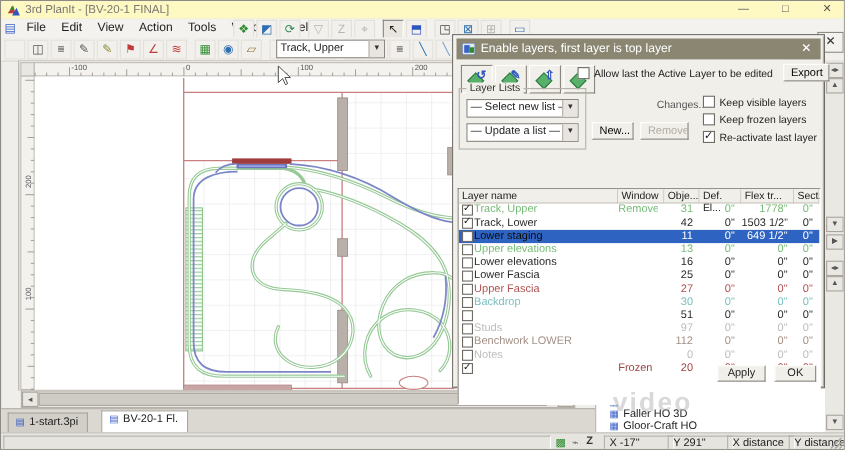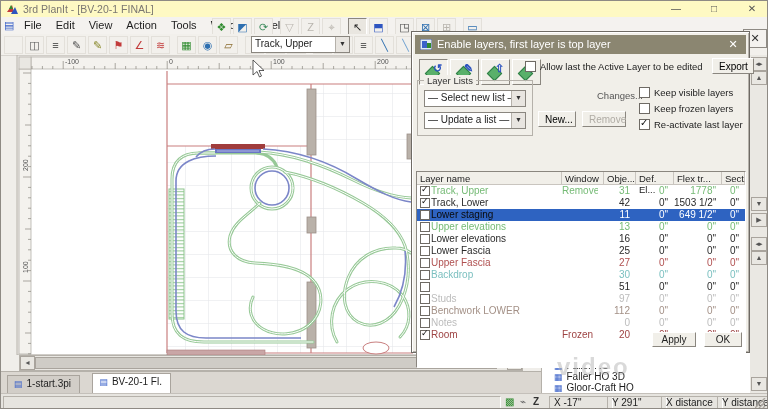--- a/index.html
+++ b/index.html
@@ -526,21 +526,20 @@
             <span class="cb rcb"></span>
             <span class="tc c-gray" style="left: 14px; width: 131px;">Notes</span>
             <span class="tc c-gray" style="left: 145px; width: 36px;"></span>
             <span class="tc num c-gray" style="left: 187px; width: 26px;">0</span>
             <span class="tc num c-gray" style="left: 219px; width: 32px;">0"</span>
             <span class="tc num c-gray" style="left: 257px; width: 42px;">0"</span>
             <span class="tc num c-gray" style="left: 305px; width: 17px;">0"</span>
           </div>
           <div class="trow" style="top: 157px;">
             <span class="cb rcb checked"></span>
-            <span class="tc c-darkred" style="left: 14px; width: 131px;">Room</span>
             <span class="tc c-darkred" style="left: 145px; width: 36px; color: rgb(158, 68, 68);">Frozen</span>
             <span class="tc num c-darkred" style="left: 187px; width: 26px;">20</span>
             <span class="tc num c-darkred" style="left: 219px; width: 32px;">0"</span>
             <span class="tc num c-darkred" style="left: 257px; width: 42px;">0"</span>
             <span class="tc num c-darkred" style="left: 305px; width: 17px;">0"</span>
           </div>
         </div>
     </div>
 
     <button class="flatbtn" style="left:240px;top:300px;width:44px;height:15px">Apply</button>

